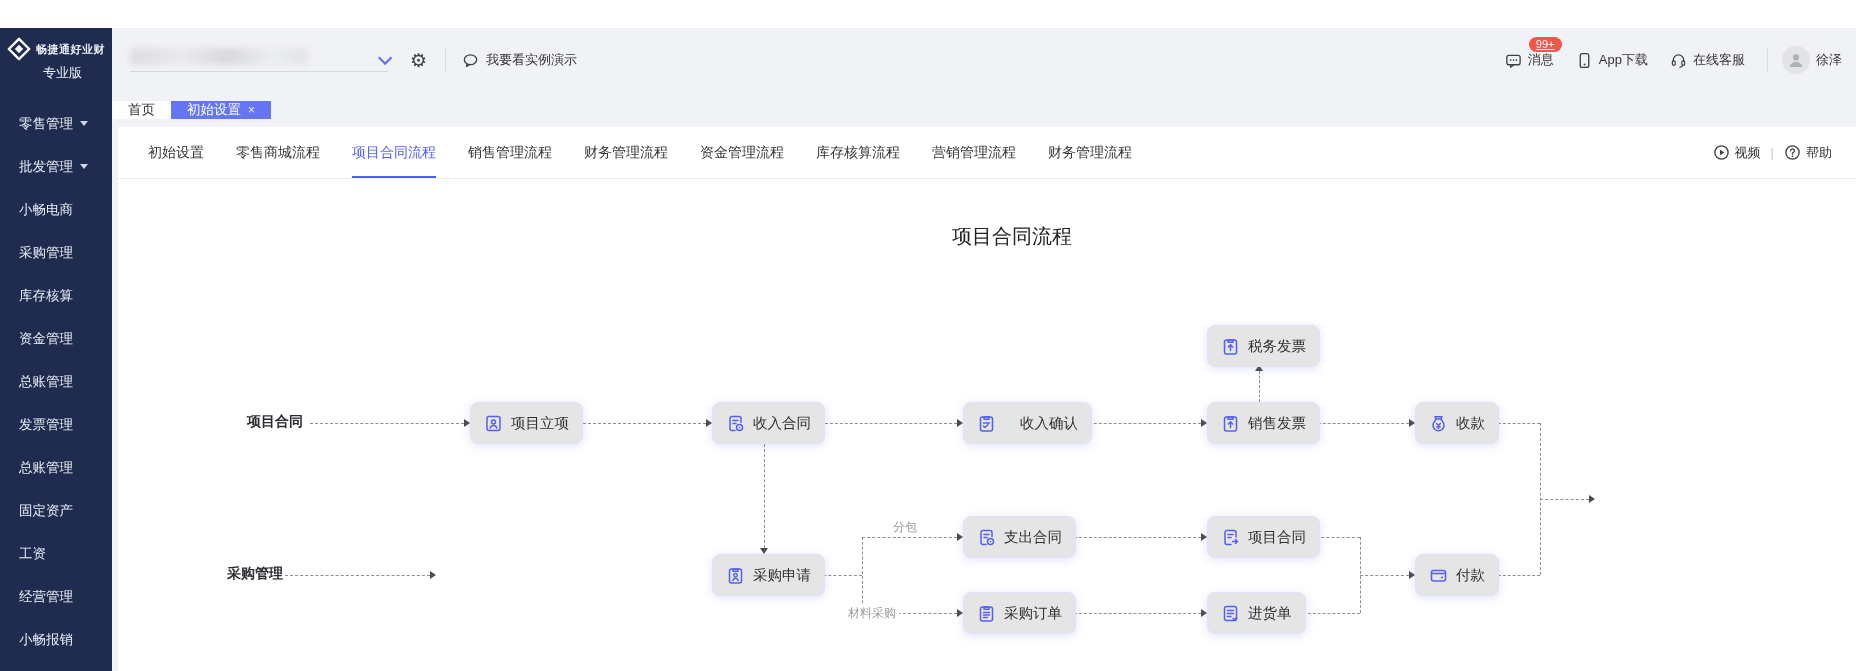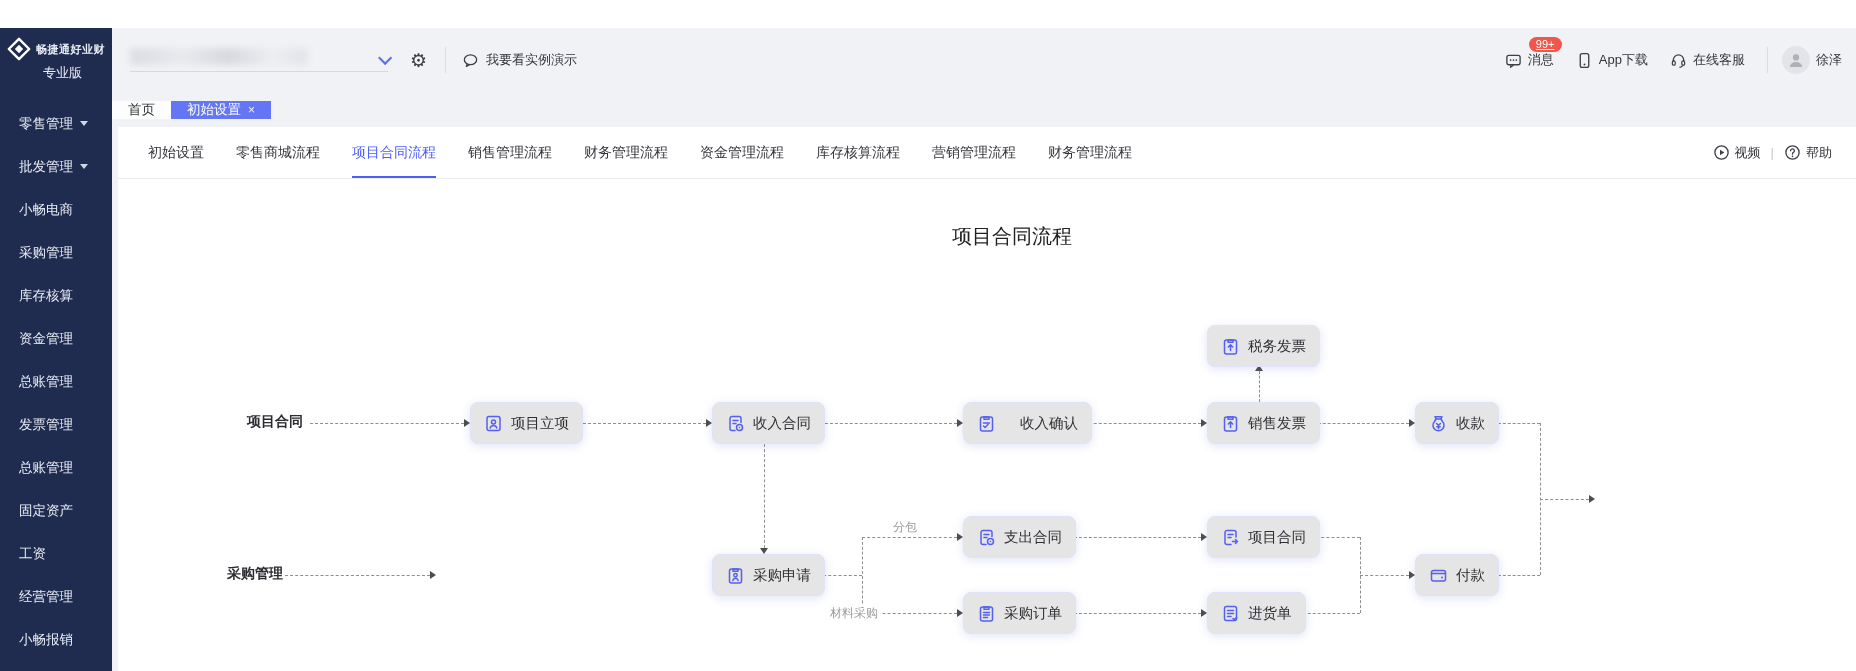--- a/index.html
+++ b/index.html
@@ -282,21 +282,21 @@
           <div class="edge v" style="left: 1141px; top: 192px; height: 31px;">
             <span class="ah up"></span>
           </div>
           <div class="edge v" style="left: 646px; top: 265px; height: 104px;">
             <span class="ah down"></span>
           </div>
           <div class="edge v" style="left: 744px; top: 358px; height: 76px;"></div>
           <div class="edge v" style="left: 1242px; top: 358px; height: 76px;"></div>
           <div class="edge v" style="left: 1422px; top: 244px; height: 152px;"></div>
           <div class="edge-label" style="left: 772px; top: 340px;">分包</div>
-          <div class="edge-label" style="left: 709px; top: 426px;">材料采购</div>
+          <div class="edge-label" style="left: 727px; top: 426px;">材料采购</div>
           <div class="flow-node" style="left: 352px; top: 223px;">
             <span style="display: flex;">
               <svg viewBox="0 0 19 19">
                 <rect x="3" y="2.5" width="13" height="14" rx="2" fill="none" stroke="#5460ee" stroke-width="1.5" stroke-linecap="round" stroke-linejoin="round"></rect>
                 <circle cx="9.5" cy="8" r="2" fill="none" stroke="#5460ee" stroke-width="1.5" stroke-linecap="round" stroke-linejoin="round"></circle>
                 <path d="M6.2 14 q0.8 -2.6 3.3 -2.6 q2.5 0 3.3 2.6" fill="none" stroke="#5460ee" stroke-width="1.5" stroke-linecap="round" stroke-linejoin="round"></path>
               </svg>
             </span>
             <span>项目立项</span>
           </div>

